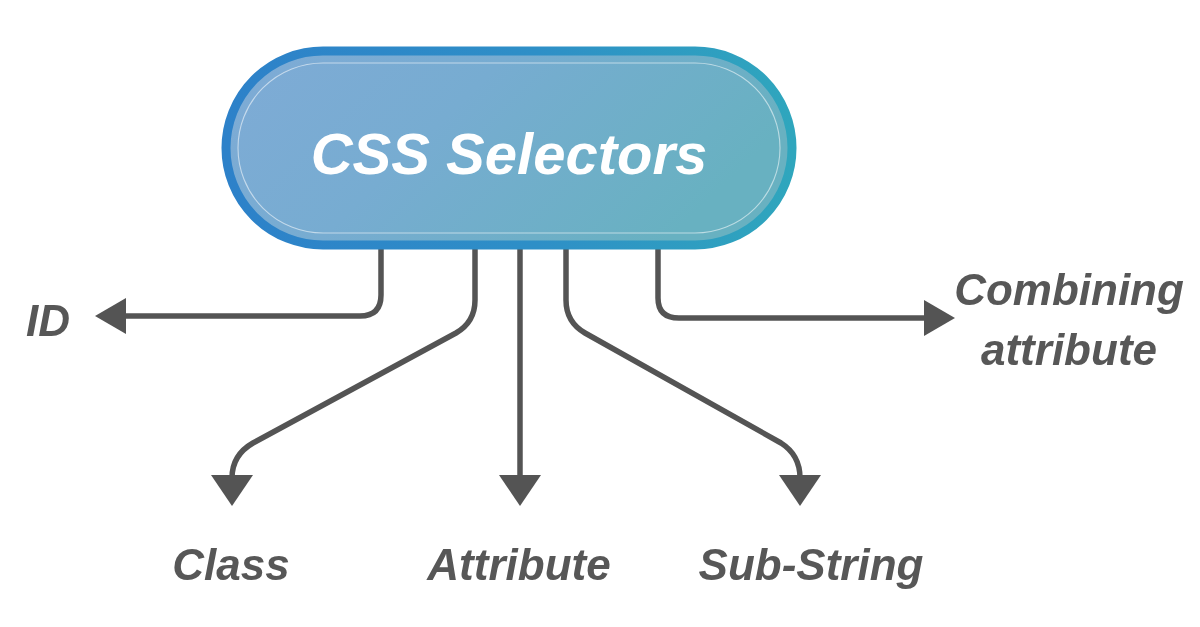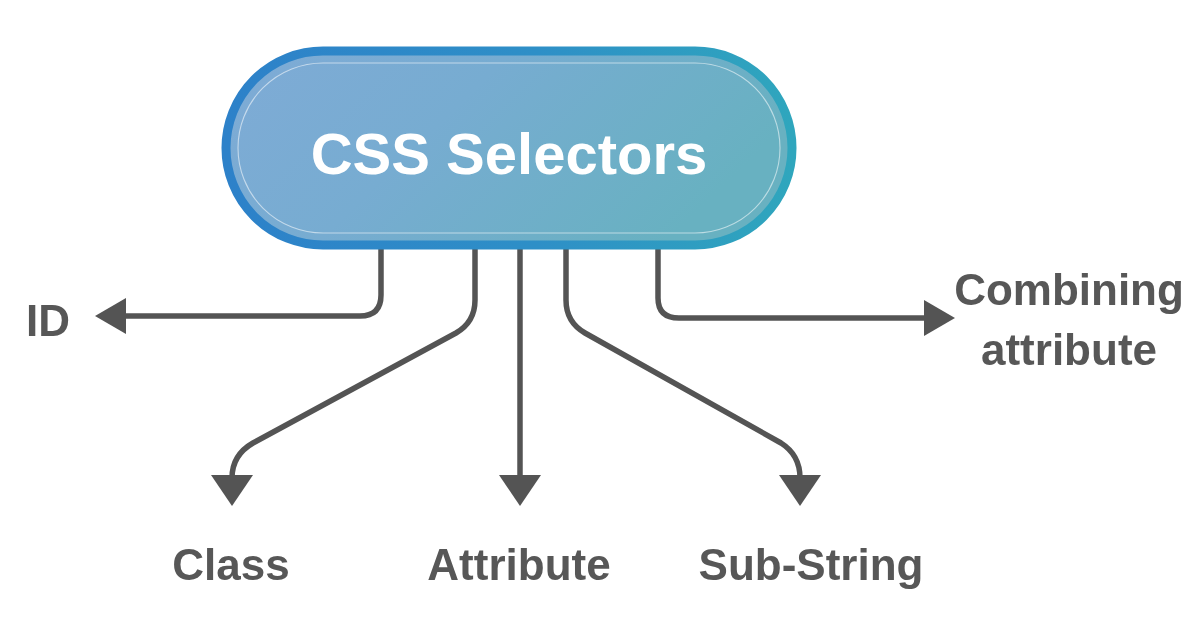--- a/index.html
+++ b/index.html
@@ -10,20 +10,21 @@
   }
   body {
     font-family: "Liberation Sans", sans-serif;
   }
   #diagram-root {
     position: relative;
     width: 1200px;
     height: 627px;
     background: #ffffff;
     overflow: hidden;
+    font-style: italic;
   }
   #diagram-svg {
     position: absolute;
     top: 0;
     left: 0;
     width: 1200px;
     height: 627px;
     display: block;
   }
   .node-label-text {

